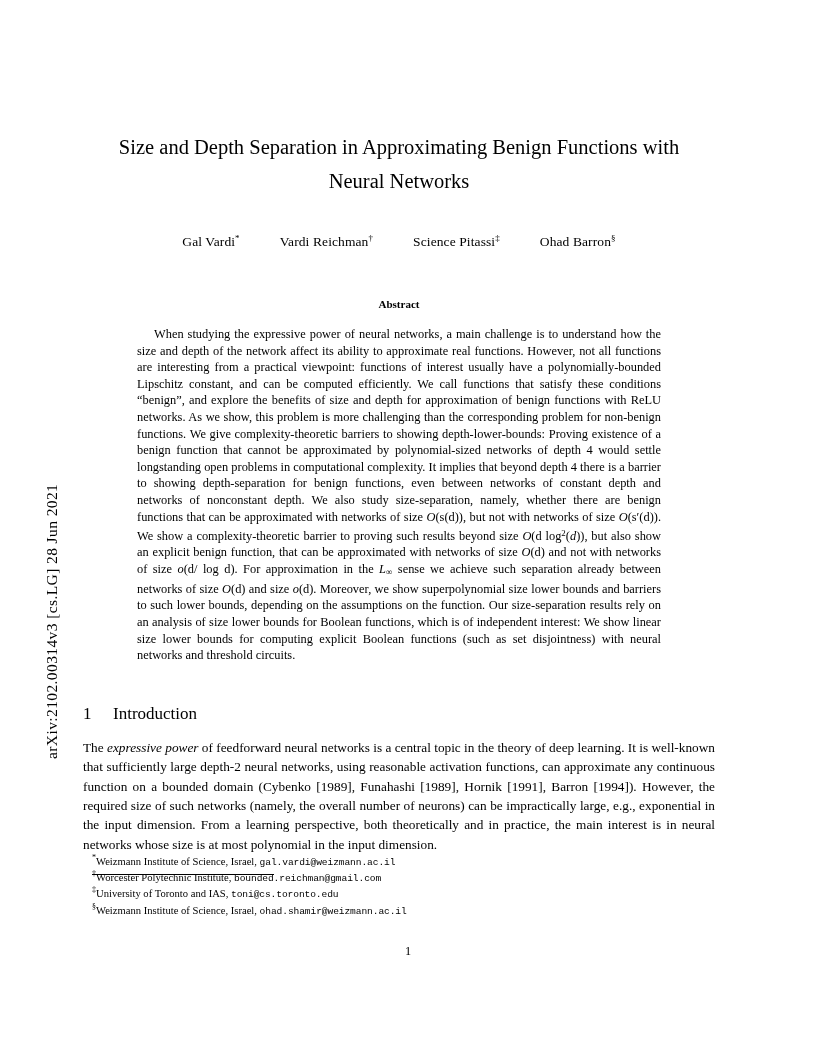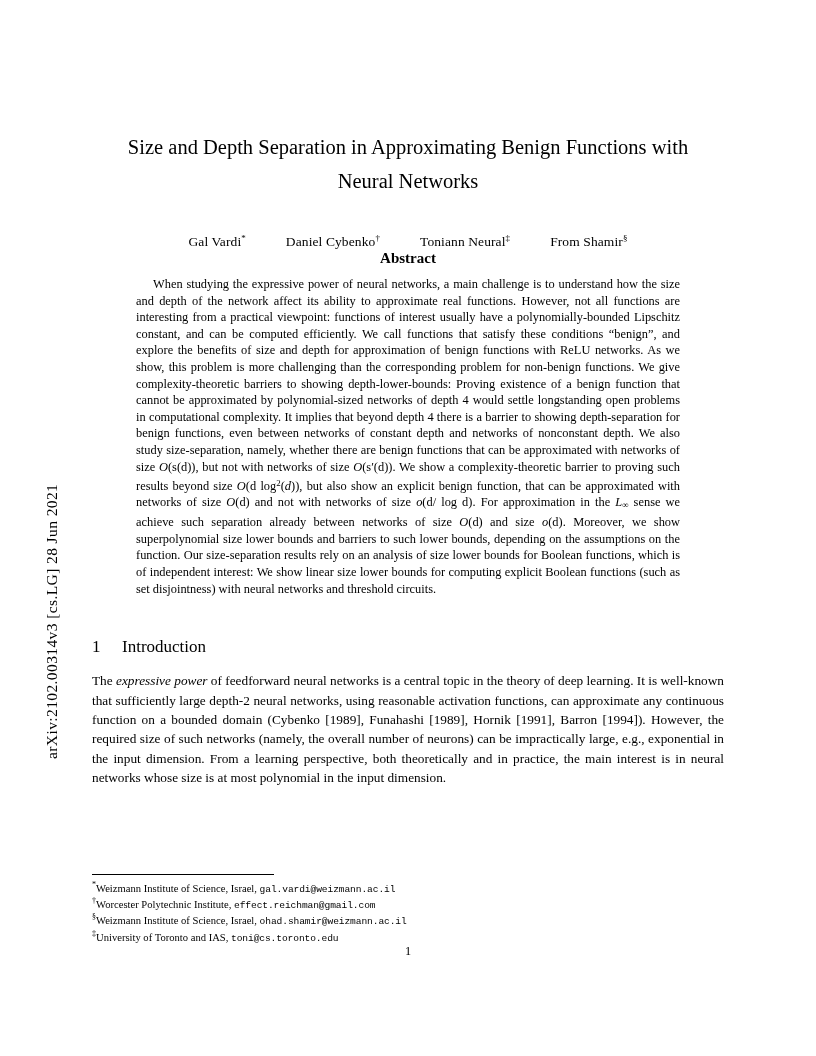--- a/index.html
+++ b/index.html
@@ -32,21 +32,21 @@
     transform-origin: center center;
     font-family: "Liberation Serif", serif;
     font-size: 15.5px;
     letter-spacing: 0.4px;
     color: #000;
     white-space: nowrap;
   }
 
   .content {
     position: absolute;
-    left: 92px;
+    left: 83px;
     top: 130px;
     width: 632px;
   }
 
   .title {
     font-size: 20.5px;
     line-height: 34px;
     text-align: center;
     margin: 0 0 0 0;
     padding: 0 24px;
@@ -64,35 +64,36 @@
     margin: 0 20px;
     white-space: nowrap;
   }
   sup.mark {
     font-size: 9px;
     vertical-align: super;
     line-height: 0;
   }
 
   .abstract-head {
-    text-align: center;
-    font-size: 15px;
+    margin-top: 48px;
+    text-align: center;
+    font-size: 11px;
     font-weight: bold;
   }
 
   .abstract-body {
     margin-top: 9px;
     font-size: 12.4px;
     line-height: 16.6px;
     text-align: justify;
     text-justify: inter-word;
     padding: 0 38px;
   }
   .abstract-body p {
-    margin: 6px;
+    margin: 16px;
     text-indent: 17px;
   }
 
   .section-head {
     margin-top: 40px;
     font-size: 17px;
     font-weight: normal;
   }
   .section-head .num {
     display: inline-block;
@@ -118,21 +119,21 @@
     left: 92px;
     top: 874px;
     width: 182px;
     height: 0;
     border-top: 0.8px solid #000;
   }
 
   .footnotes {
     position: absolute;
     left: 92px;
-    top: 881px;
+    top: 854px;
     width: 632px;
     font-size: 10.6px;
     line-height: 15.2px;
   }
   .footnotes div {
     white-space: nowrap;
   }
   .footnotes sup.mark {
     font-size: 8px;
   }
@@ -162,21 +163,21 @@
 
 <div class="page">
 
   <div class="arxiv-stamp">arXiv:2102.00314v3  [cs.LG]  28 Jun 2021</div>
 
   <div class="content">
 
     <h1 class="title">Size and Depth Separation in Approximating Benign Functions with Neural Networks</h1>
 
     <div class="authors">
-      <span class="author"><span>Gal Vardi</span><sup class="mark">*</sup></span><span class="author"><span>Daniel Cybenko</span><sup class="mark">†</sup></span><span class="author"><span>Toniann Neural</span><sup class="mark">‡</sup></span><span class="author"><span>From Shamir</span><sup class="mark">§</sup></span>
+      <span class="author"><span>Gal Vardi</span><sup class="mark">*</sup></span><span class="author"><span>Vardi Reichman</span><sup class="mark">†</sup></span><span class="author"><span>Science Pitassi</span><sup class="mark">‡</sup></span><span class="author"><span>Ohad Barron</span><sup class="mark">§</sup></span>
     </div>
 
     <div class="abstract-head">Abstract</div>
 
     <div class="abstract-body">
       <p>When studying the expressive power of neural networks, a main challenge is to understand how the size and depth of the network affect its ability to approximate real functions. However, not all functions are interesting from a practical viewpoint: functions of interest usually have a polynomially-bounded Lipschitz constant, and can be computed efficiently. We call functions that satisfy these conditions “benign”, and explore the benefits of size and depth for approximation of benign functions with ReLU networks. As we show, this problem is more challenging than the corresponding problem for non-benign functions. We give complexity-theoretic barriers to showing depth-lower-bounds: Proving existence of a benign function that cannot be approximated by polynomial-sized networks of depth 4 would settle longstanding open problems in computational complexity. It implies that beyond depth 4 there is a barrier to showing depth-separation for benign functions, even between networks of constant depth and networks of nonconstant depth. We also study size-separation, namely, whether there are benign functions that can be approximated with networks of size <span class="cal">O</span>(s(d)), but not with networks of size <span class="cal">O</span>(s′(d)). We show a complexity-theoretic barrier to proving such results beyond size <span class="cal">O</span>(d log<span class="sup2">2</span>(<span class="mi">d</span>)), but also show an explicit benign function, that can be approximated with networks of size <span class="cal">O</span>(d) and not with networks of size <span class="mi">o</span>(d/ log d). For approximation in the <span class="mi">L</span><span class="sub">∞</span> sense we achieve such separation already between networks of size <span class="cal">O</span>(d) and size <span class="mi">o</span>(d). Moreover, we show superpolynomial size lower bounds and barriers to such lower bounds, depending on the assumptions on the function. Our size-separation results rely on an analysis of size lower bounds for Boolean functions, which is of independent interest: We show linear size lower bounds for computing explicit Boolean functions (such as set disjointness) with neural networks and threshold circuits.</p>
     </div>
 
     <div class="section-head">
       <span class="num">1</span><span>Introduction</span>
@@ -185,20 +186,20 @@
     <div class="body-text">
       <p>The <i>expressive power</i> of feedforward neural networks is a central topic in the theory of deep learning. It is well-known that sufficiently large depth-2 neural networks, using reasonable activation functions, can approximate any continuous function on a bounded domain (Cybenko [1989], Funahashi [1989], Hornik [1991], Barron [1994]). However, the required size of such networks (namely, the overall number of neurons) can be impractically large, e.g., exponential in the input dimension. From a learning perspective, both theoretically and in practice, the main interest is in neural networks whose size is at most polynomial in the input dimension.</p>
     </div>
 
   </div>
 
   <div class="footnote-rule"></div>
 
   <div class="footnotes">
     <div><sup class="mark">*</sup><span>Weizmann Institute of Science, Israel,</span> <span class="mono">gal.vardi@weizmann.ac.il</span></div>
-    <div><sup class="mark">†</sup><span>Worcester Polytechnic Institute,</span> <span class="mono">effect.reichman@gmail.com</span></div>
+    <div><sup class="mark">†</sup><span>Worcester Polytechnic Institute,</span> <span class="mono">bounded.reichman@gmail.com</span></div>
+    <div><sup class="mark">‡</sup><span>University of Toronto and IAS,</span> <span class="mono">toni@cs.toronto.edu</span></div>
     <div><sup class="mark">§</sup><span>Weizmann Institute of Science, Israel,</span> <span class="mono">ohad.shamir@weizmann.ac.il</span></div>
-    <div><sup class="mark">‡</sup><span>University of Toronto and IAS,</span> <span class="mono">toni@cs.toronto.edu</span></div>
   </div>
 
   <div class="page-number">1</div>
 
 </div>
 
 </body></html>

